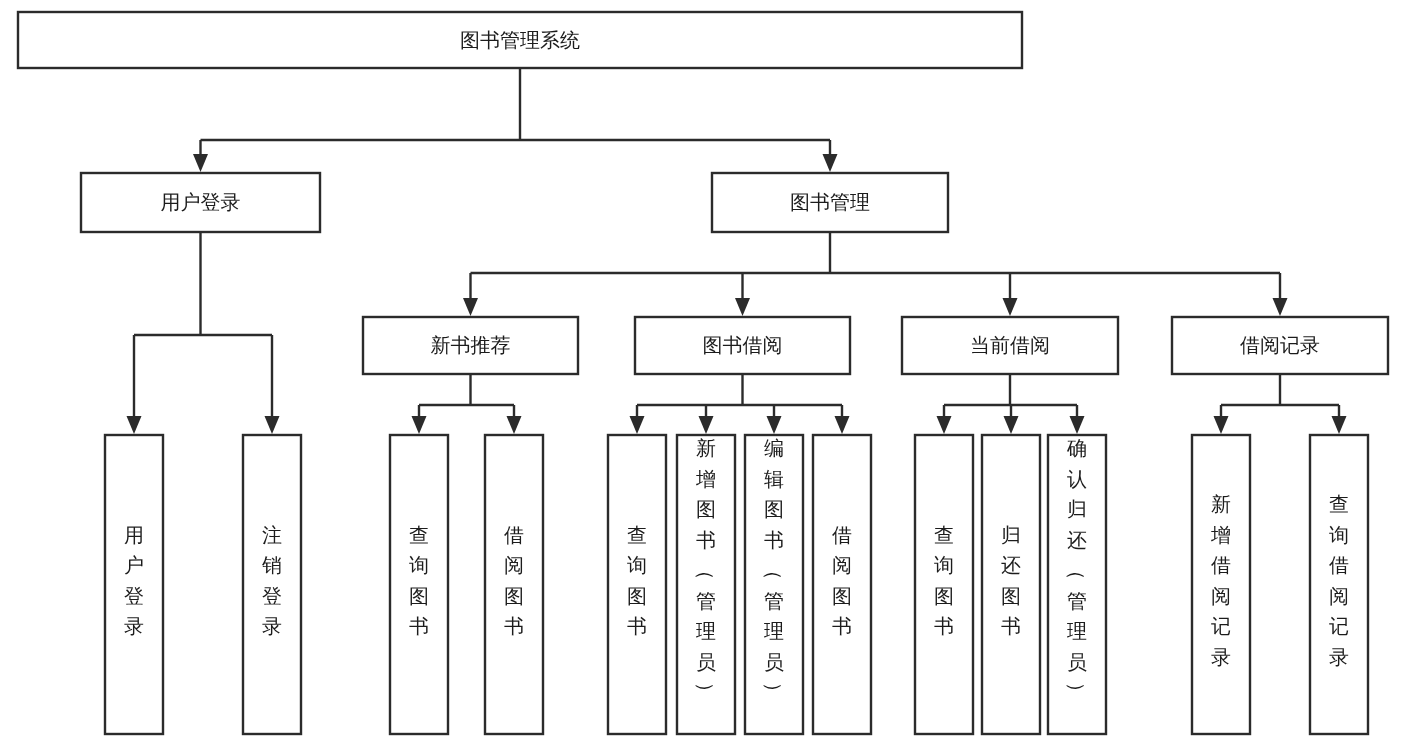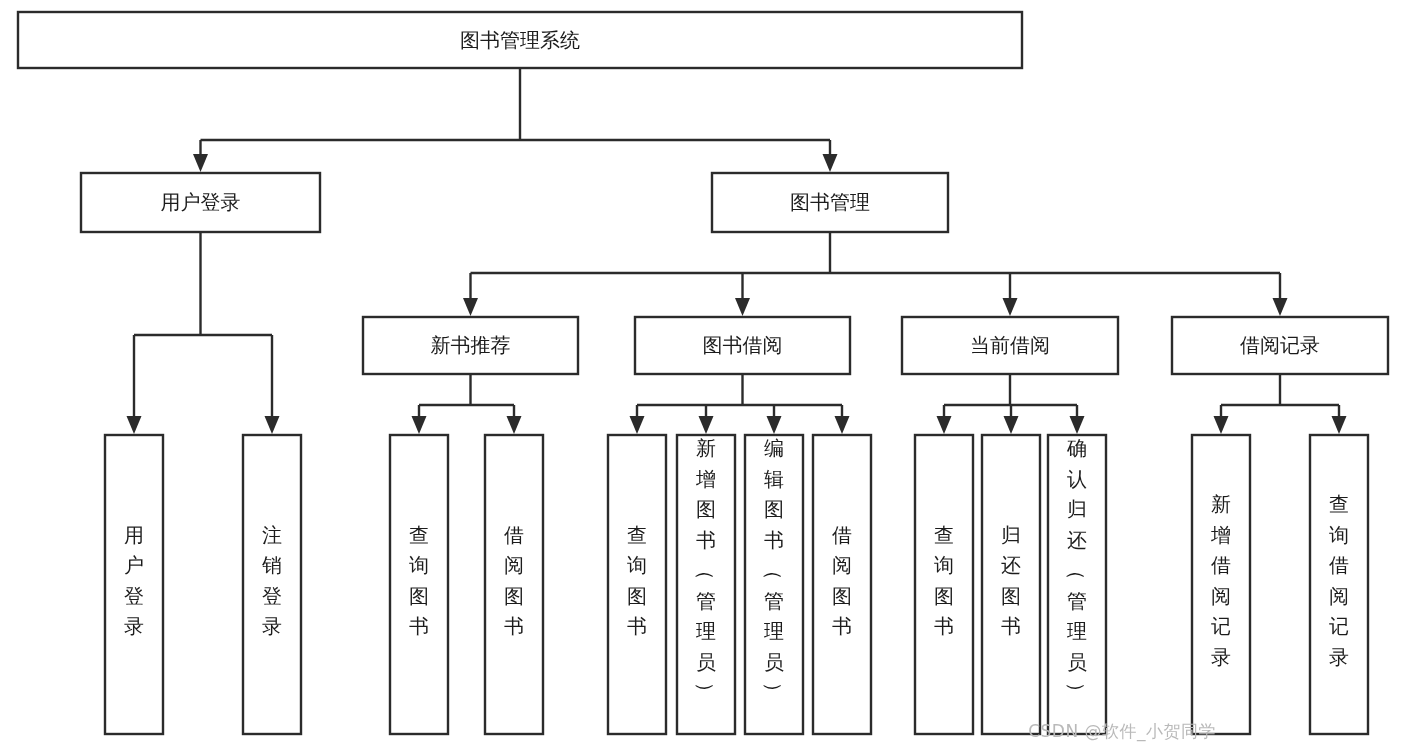--- a/index.html
+++ b/index.html
@@ -222,14 +222,13 @@
           <rect class="nodebox" x="1310" y="435" width="58" height="299"></rect>
           <text class="vtext" x="1339" y="511">查</text>
           <text class="vtext" x="1339" y="541.5">询</text>
           <text class="vtext" x="1339" y="572">借</text>
           <text class="vtext" x="1339" y="602.5">阅</text>
           <text class="vtext" x="1339" y="633">记</text>
           <text class="vtext" x="1339" y="663.5">录</text>
         </g>
       </g>
   </svg>
-  <div class="watermark">CSDN @软件_小贺同学</div>
 </div>
 
 </body></html>

